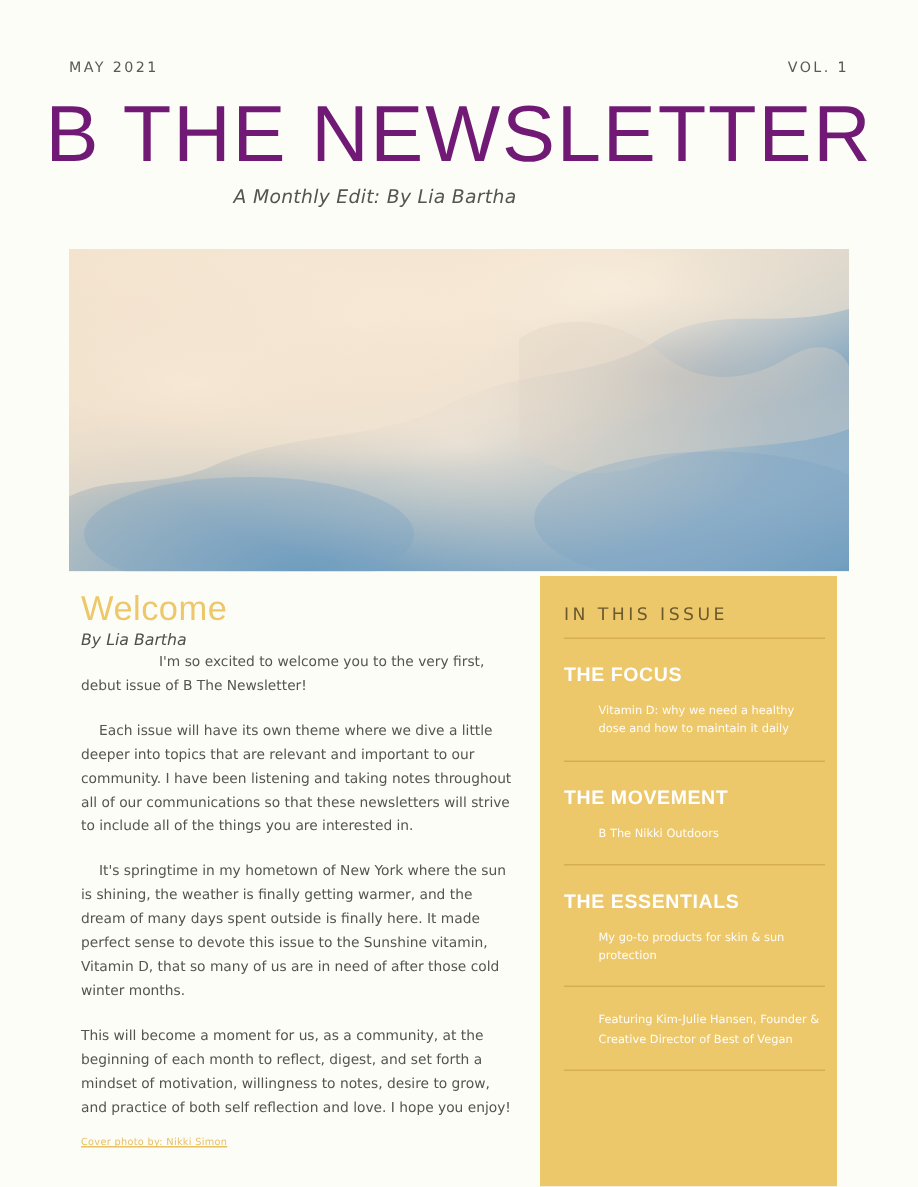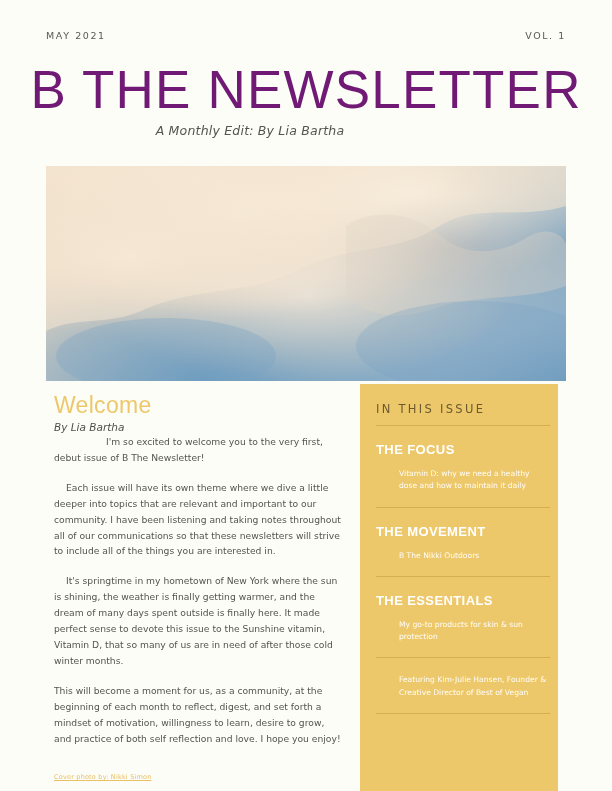--- a/index.html
+++ b/index.html
@@ -17,21 +17,21 @@
   .page {
     position: relative;
     width: 612px;
     height: 791px;
     background: #fdfdf7;
   }
 
   
   .masthead-row {
     position: absolute;
-    top: 30px;
+    top: 40px;
     left: 46px;
     right: 46px;
     display: flex;
     justify-content: space-between;
     align-items: baseline;
   }
   .meta-text {
     font-size: 9.5px;
     letter-spacing: 1.6px;
     color: #5a5a55;
@@ -108,21 +108,20 @@
   .body-p.indent { text-indent: 12px; }
   .credit {
     position: absolute;
     left: 54px;
     top: 757px;
     font-size: 6.5px;
     color: #e8c065;
     text-decoration: underline;
     font-family: "DejaVu Sans", sans-serif;
     letter-spacing: 0.2px;
-    margin-top: 16px;
   }
 
   
   .sidebar {
     position: absolute;
     left: 360px;
     top: 384px;
     width: 198px;
     height: 407px;
     background: #edc86b;
@@ -226,21 +225,21 @@
       <ellipse cx="430" cy="180" rx="120" ry="45" fill="#79a2c4" opacity="0.3"></ellipse>
     </svg>
   </div>
 
   <div class="welcome-col">
     <div class="welcome-title">Welcome</div>
     <div class="welcome-byline">By Lia Bartha</div>
     <p class="body-p first">I'm so excited to welcome you to the very first, debut issue of B The Newsletter!</p>
     <p class="body-p indent">Each issue will have its own theme where we dive a little deeper into topics that are relevant and important to our community. I have been listening and taking notes throughout all of our communications so that these newsletters will strive to include all of the things you are interested in.</p>
     <p class="body-p indent">It's springtime in my hometown of New York where the sun is shining, the weather is finally getting warmer, and the dream of many days spent outside is finally here. It made perfect sense to devote this issue to the Sunshine vitamin, Vitamin D, that so many of us are in need of after those cold winter months.</p>
-    <p class="body-p">This will become a moment for us, as a community, at the beginning of each month to reflect, digest, and set forth a mindset of motivation, willingness to learn, desire to grow, and practice of both self reflection and love. I hope you enjoy!</p>
+    <p class="body-p">This will become a moment for us, as a community, at the beginning of each month to reflect, digest, and set forth a mindset of motivation, willingness to notes, desire to grow, and practice of both self reflection and love. I hope you enjoy!</p>
   </div>
 
   <a class="credit" href="#">Cover photo by: Nikki Simon</a>
 
   <div class="sidebar">
     <div class="sidebar-title">IN THIS ISSUE</div>
     <div class="divider"></div>
 
     <div class="issue-item">
       <div class="issue-head">THE FOCUS</div>

